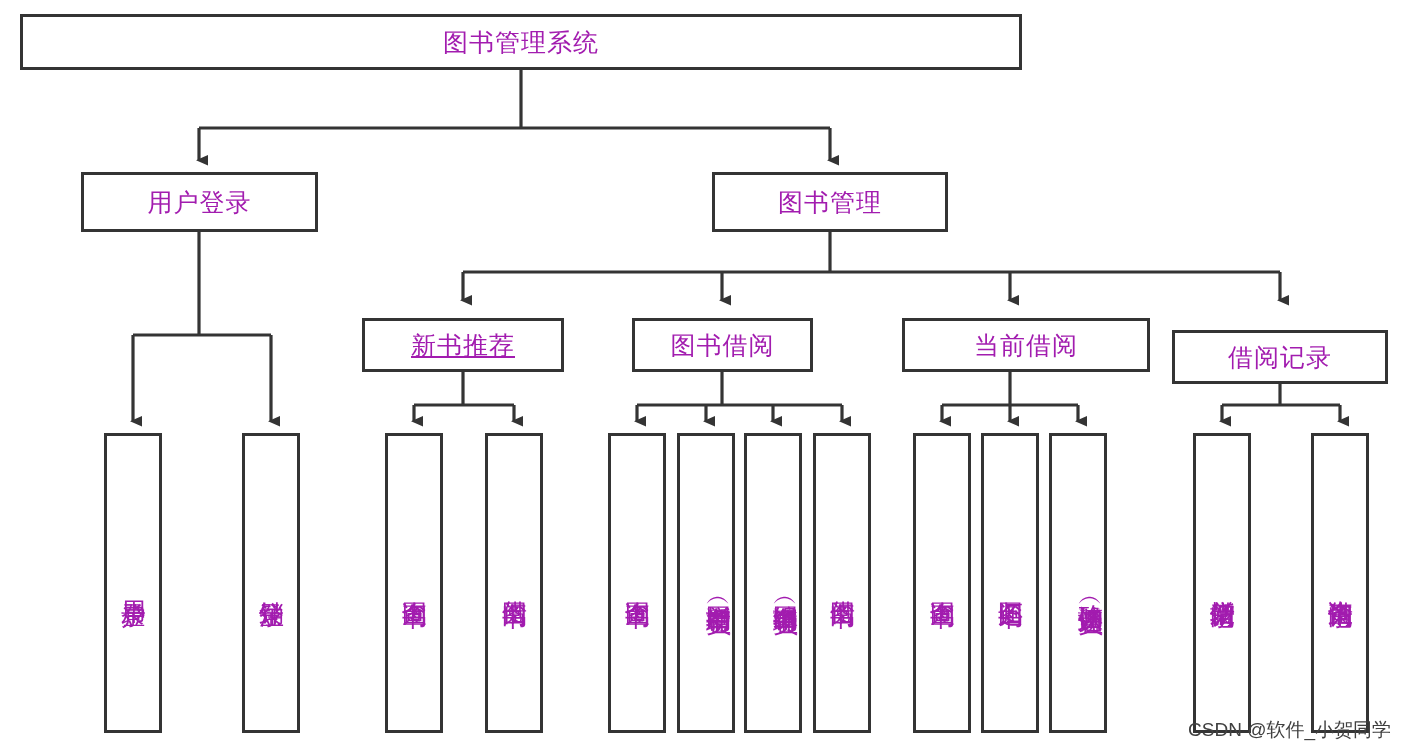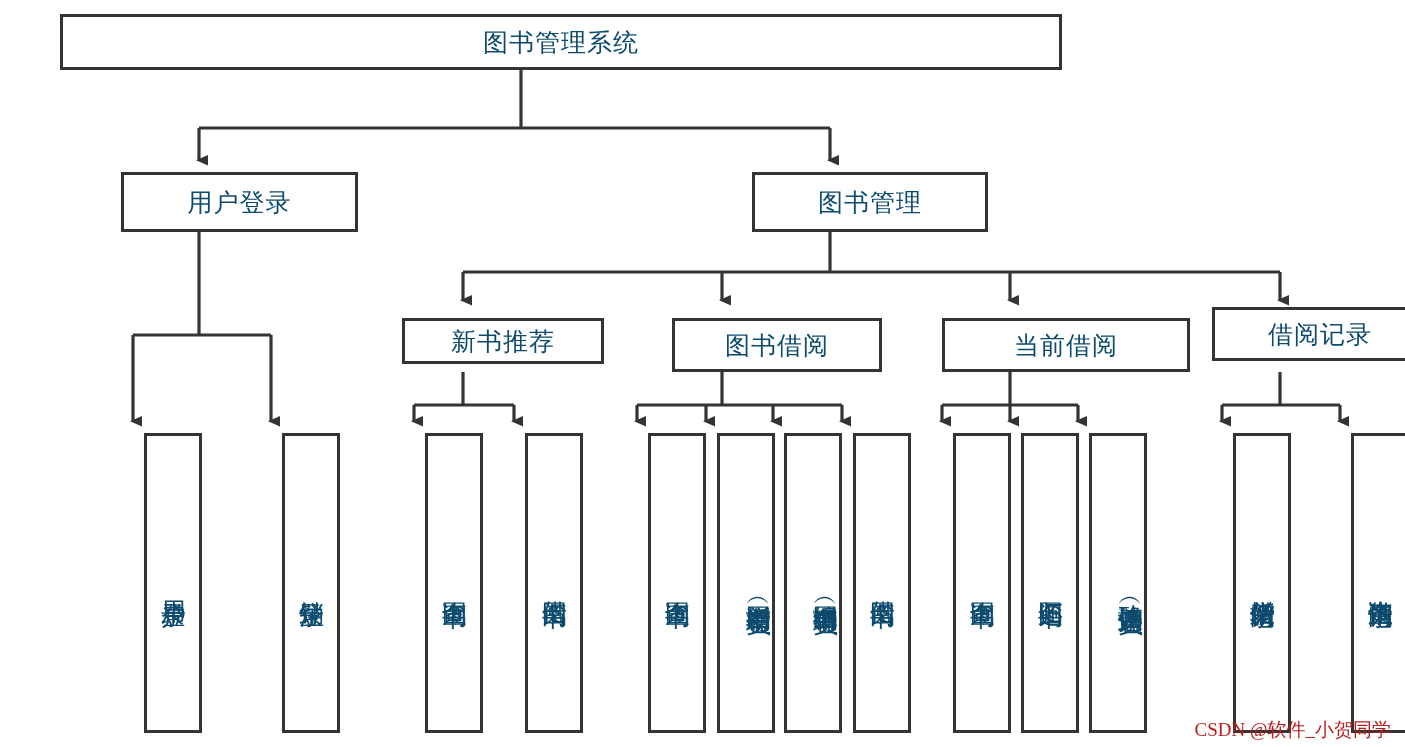--- a/index.html
+++ b/index.html
@@ -16,22 +16,21 @@
     overflow: hidden;
   }
   .node {
     position: absolute;
     box-sizing: border-box;
     border: 3px solid #343434;
     background: #ffffff;
     display: flex;
     align-items: center;
     justify-content: center;
-    color: #0c4a6e;
-    margin-left: 40px;
+    color: #a21caf;
   }
   .node.h {
     font-size: 25px;
     letter-spacing: 1px;
   }
   .node.v {
     font-size: 25px;
     writing-mode: vertical-rl;
     text-orientation: upright;
     align-items: flex-start;
@@ -50,23 +49,23 @@
     top: 0;
     width: 1405px;
     height: 747px;
     pointer-events: none;
   }
   .watermark {
     position: absolute;
     right: 14px;
     bottom: 4px;
     font-size: 19px;
-    color: #b91c1c;
+    color: #404040;
     white-space: nowrap;
-    font-family: Liberation Serif, serif;
+    font-family: Liberation Sans, sans-serif;
   }
 </style>
 </head>
 <body>
 
 <div id="canvas">
 
   <svg class="wires" viewBox="0 0 1405 747">
     <defs>
       <marker id="arr" markerWidth="12" markerHeight="12" refX="5.5" refY="9" orient="auto" markerUnits="userSpaceOnUse">
@@ -115,24 +114,24 @@
       <path d="M1222,405 L1222,421" marker-end="url(#arr)"></path>
       <path d="M1340,405 L1340,421" marker-end="url(#arr)"></path>
     </g>
   </svg>
 
   <div class="node h" style="left:20px; top:14px; width:1002px; height:56px;">图书管理系统</div>
 
   <div class="node h" style="left:81px; top:172px; width:237px; height:60px;">用户登录</div>
   <div class="node h" style="left:712px; top:172px; width:236px; height:60px;text-align:center;">图书管理</div>
 
-  <div class="node h" style="left:362px; top:318px; width:202px; height:46px;">新书推荐</div>
-  <div class="node h" style="left:632px; top:318px; width:210px; height:54px;">图书借阅</div>
+  <div class="node h" style="left:362px; top:318px; width:202px; height:54px;text-decoration:underline;">新书推荐</div>
+  <div class="node h" style="left:632px; top:318px; width:181px; height:54px;">图书借阅</div>
   <div class="node h" style="left:902px; top:318px; width:248px; height:54px;">当前借阅</div>
-  <div class="node h" style="left:1172px; top:307px; width:216px; height:54px;">借阅记录</div>
+  <div class="node h" style="left:1172px; top:330px; width:216px; height:54px;">借阅记录</div>
 
   <div class="node v mid" style="left:104px; top:433px; width:58px; height:300px;">用户登录</div>
   <div class="node v mid" style="left:242px; top:433px; width:58px; height:300px;">注销登录</div>
 
   <div class="node v mid" style="left:385px; top:433px; width:58px; height:300px;">查询图书</div>
   <div class="node v mid" style="left:485px; top:433px; width:58px; height:300px;">借阅图书</div>
 
   <div class="node v mid" style="left:608px; top:433px; width:58px; height:300px;">查询图书</div>
   <div class="node v" style="left:677px; top:433px; width:58px; height:300px;">新增图书（管理员）</div>
   <div class="node v" style="left:744px; top:433px; width:58px; height:300px;">编辑图书（管理员）</div>

